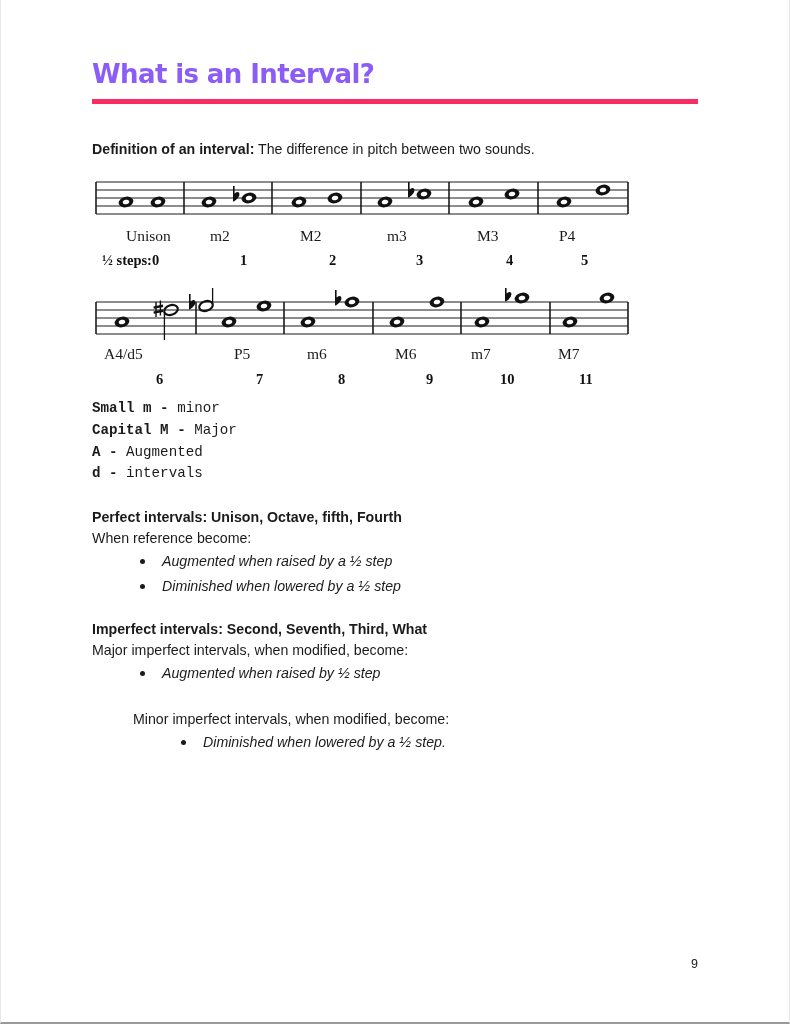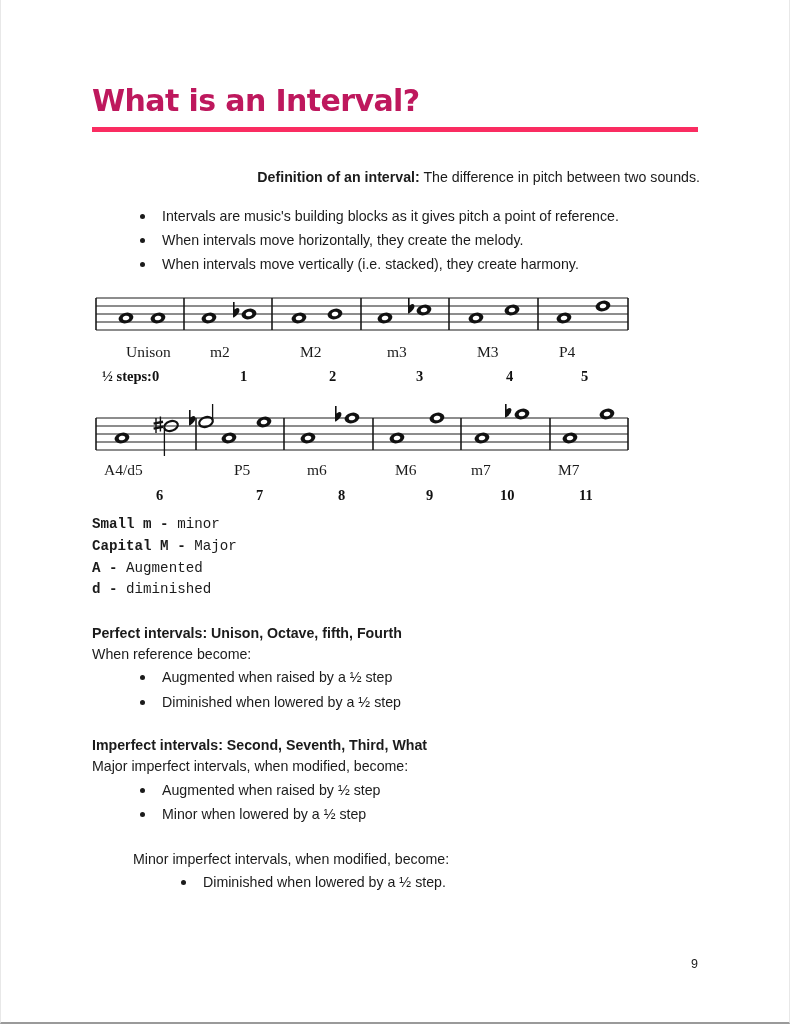--- a/index.html
+++ b/index.html
@@ -27,42 +27,41 @@
   .content {
     position: absolute;
     left: 91px;
     top: 0;
     width: 608px;
   }
 
   
   .page-title {
     font-family: "DejaVu Sans", sans-serif;
-    font-size: 30px;
+    font-size: 26px;
     font-weight: 800;
     letter-spacing: -0.6px;
-    color: #be185d;
+    color: #8b5cf6;
     margin: 0;
-    padding-top: 84px;
+    padding-top: 60px;
     line-height: 1.1;
   }
   .title-rule {
     height: 5px;
     background: #fa2c61;
     margin-top: 10px;
     width: 606px;
   }
 
   
   .definition {
     margin-top: 35px;
     font-size: 14.2px;
     line-height: 1.45;
     color: #1b1b1b;
-    text-align: right;
   }
   .definition b { font-weight: 700; }
 
   ul.bullets {
     margin: 18px 0 0 0;
     padding-left: 48px;
     list-style: none;
   }
   ul.bullets li {
     font-size: 14.2px;
@@ -101,21 +100,21 @@
   .section { margin-top: 22px; }
   .section .head {
     font-weight: 700;
     font-size: 14.2px;
     line-height: 1.5;
   }
   .section .sub {
     font-size: 14.2px;
     line-height: 1.5;
   }
-  .section ul.bullets { margin-top: 2px; }
+  .section ul.bullets { margin-top: 2px; font-style: italic; }
 
   .loose { margin-top: 24px; margin-left: 41px; }
 
   
   .page-number {
     position: absolute;
     right: 91px;
     top: 957px;
     font-size: 12.5px;
     color: #1b1b1b;
@@ -140,25 +139,20 @@
 <div class="page">
   <div class="content">
 
     <h1 class="page-title">What is an Interval?</h1>
     <div class="title-rule"></div>
 
     <p class="definition">
       <b>Definition of an interval:</b><span> The difference in pitch between two sounds.</span>
     </p>
 
-    <ul class="bullets">
-      <li>Intervals are music's building blocks as it gives pitch a point of reference.</li>
-      <li>When intervals move horizontally, they create the melody.</li>
-      <li>When intervals move vertically (i.e. stacked), they create harmony.</li>
-    </ul>
 
     <div class="music-block">
 
       <svg class="staff-svg" width="540" height="103" viewBox="0 0 540 103">
         <g stroke="#1b1b1b" stroke-width="1">
           <line x1="4" y1="9" x2="536" y2="9"></line>
           <line x1="4" y1="17" x2="536" y2="17"></line>
           <line x1="4" y1="25" x2="536" y2="25"></line>
           <line x1="4" y1="33" x2="536" y2="33"></line>
           <line x1="4" y1="41" x2="536" y2="41"></line>
@@ -361,38 +355,37 @@
           <text class="num" x="408" y="96">10</text>
           <text class="num" x="487" y="96">11</text>
         </g>
       </svg>
     </div>
 
     <div class="abbrev">
       <div><b>Small m -</b><span> minor</span></div>
       <div><b>Capital M -</b><span> Major</span></div>
       <div><b>A -</b><span> Augmented</span></div>
-      <div><b>d -</b><span> diminished</span></div>
+      <div><b>d -</b><span> intervals</span></div>
     </div>
 
     <div class="section">
       <div class="head">Perfect intervals: Unison, Octave, fifth, Fourth</div>
       <div class="sub">When reference become:</div>
       <ul class="bullets">
         <li>Augmented when raised by a ½ step</li>
         <li>Diminished when lowered by a ½ step</li>
       </ul>
     </div>
 
     <div class="section">
       <div class="head">Imperfect intervals: Second, Seventh, Third, What</div>
       <div class="sub">Major imperfect intervals, when modified, become:</div>
       <ul class="bullets">
         <li>Augmented when raised by ½ step</li>
-        <li>Minor when lowered by a ½ step</li>
       </ul>
     </div>
 
     <div class="section loose">
       <div class="sub">Minor imperfect intervals, when modified, become:</div>
       <ul class="bullets">
         <li>Diminished when lowered by a ½ step.</li>
       </ul>
     </div>
 

